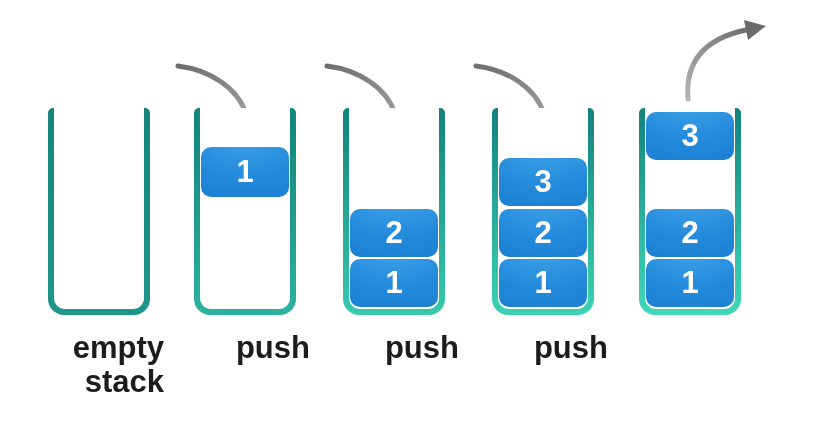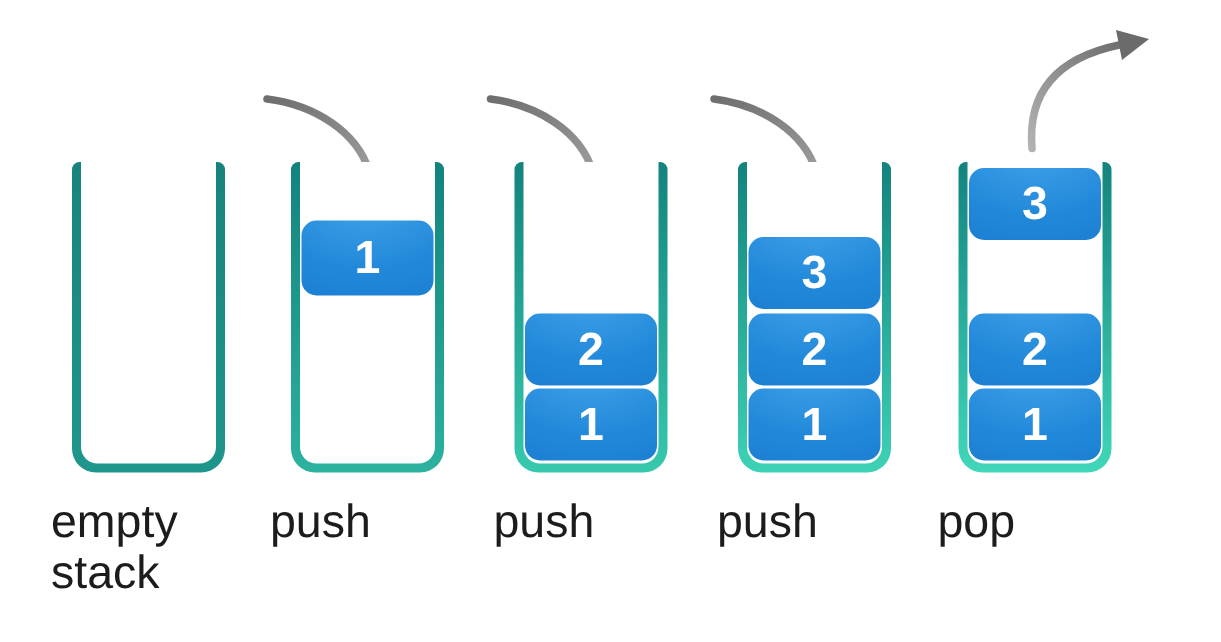--- a/index.html
+++ b/index.html
@@ -70,24 +70,24 @@
   .slot-top      { top: 158px; }
   .slot-incoming { top: 147px; height: 50px; line-height: 50px; }
   .slot-popping  { top: 112px; }
 
   .label {
     position: absolute;
     top: 331px;
     left: 50%;
     transform: translateX(-50%);
     width: 130px;
-    text-align: left;
+    text-align: right;
     font-size: 31px;
     line-height: 34px;
-    font-weight: 400;
+    font-weight: 700;
     color: #1c1c1c;
   }
 
   .arrow {
     position: absolute;
     overflow: visible;
   }
   .arrow.push { left: -22px; top: 58px; width: 92px; height: 86px; }
   .arrow.pop  { left: 40px;  top: 13px; width: 100px; height: 92px; }
 
@@ -165,16 +165,15 @@
     <svg class="arrow pop" viewBox="0 0 100 92">
       <path d="M9 86 C6 50 24 26 67 17" fill="none" stroke="url(#popStroke)" stroke-width="5" stroke-linecap="round"></path>
       <polygon points="87,13 69,27 65,7" fill="#6b6b6b"></polygon>
     </svg>
     <div class="vessel c5">
       <div class="vessel-inner"></div>
     </div>
     <div class="block slot-popping">3</div>
     <div class="block slot-mid">2</div>
     <div class="block slot-bottom">1</div>
-    <div class="label">pop</div>
   </div>
 
 </div>
 
 </body></html>

